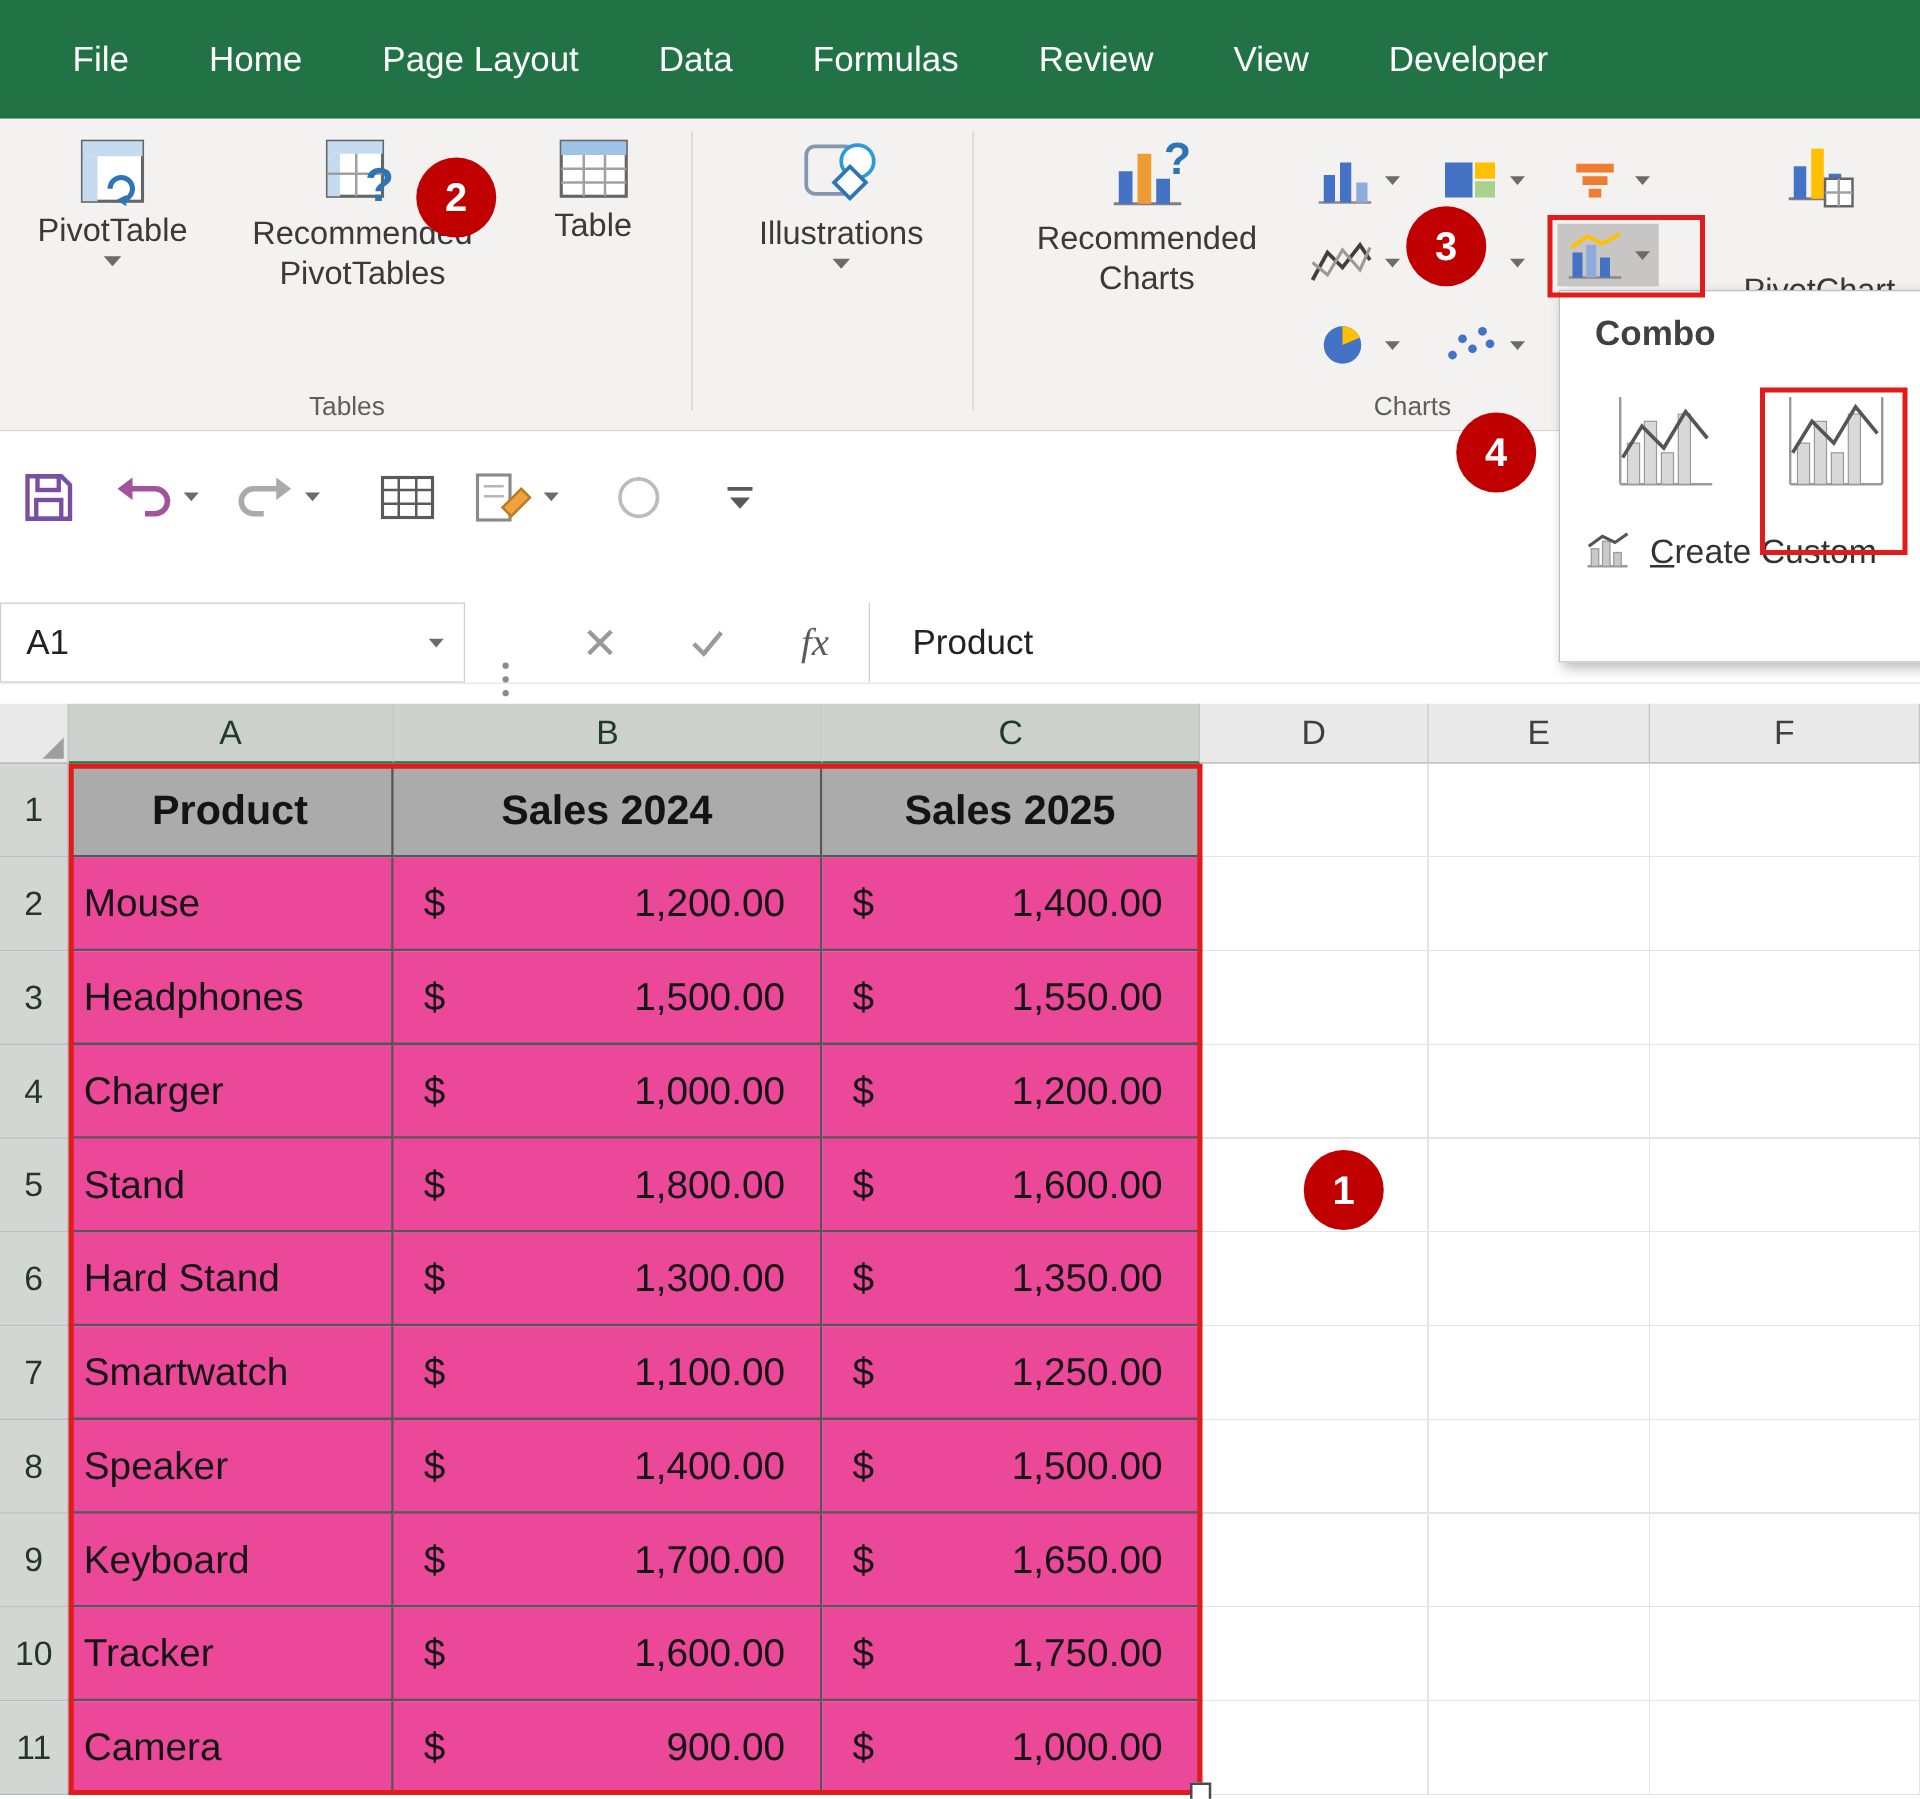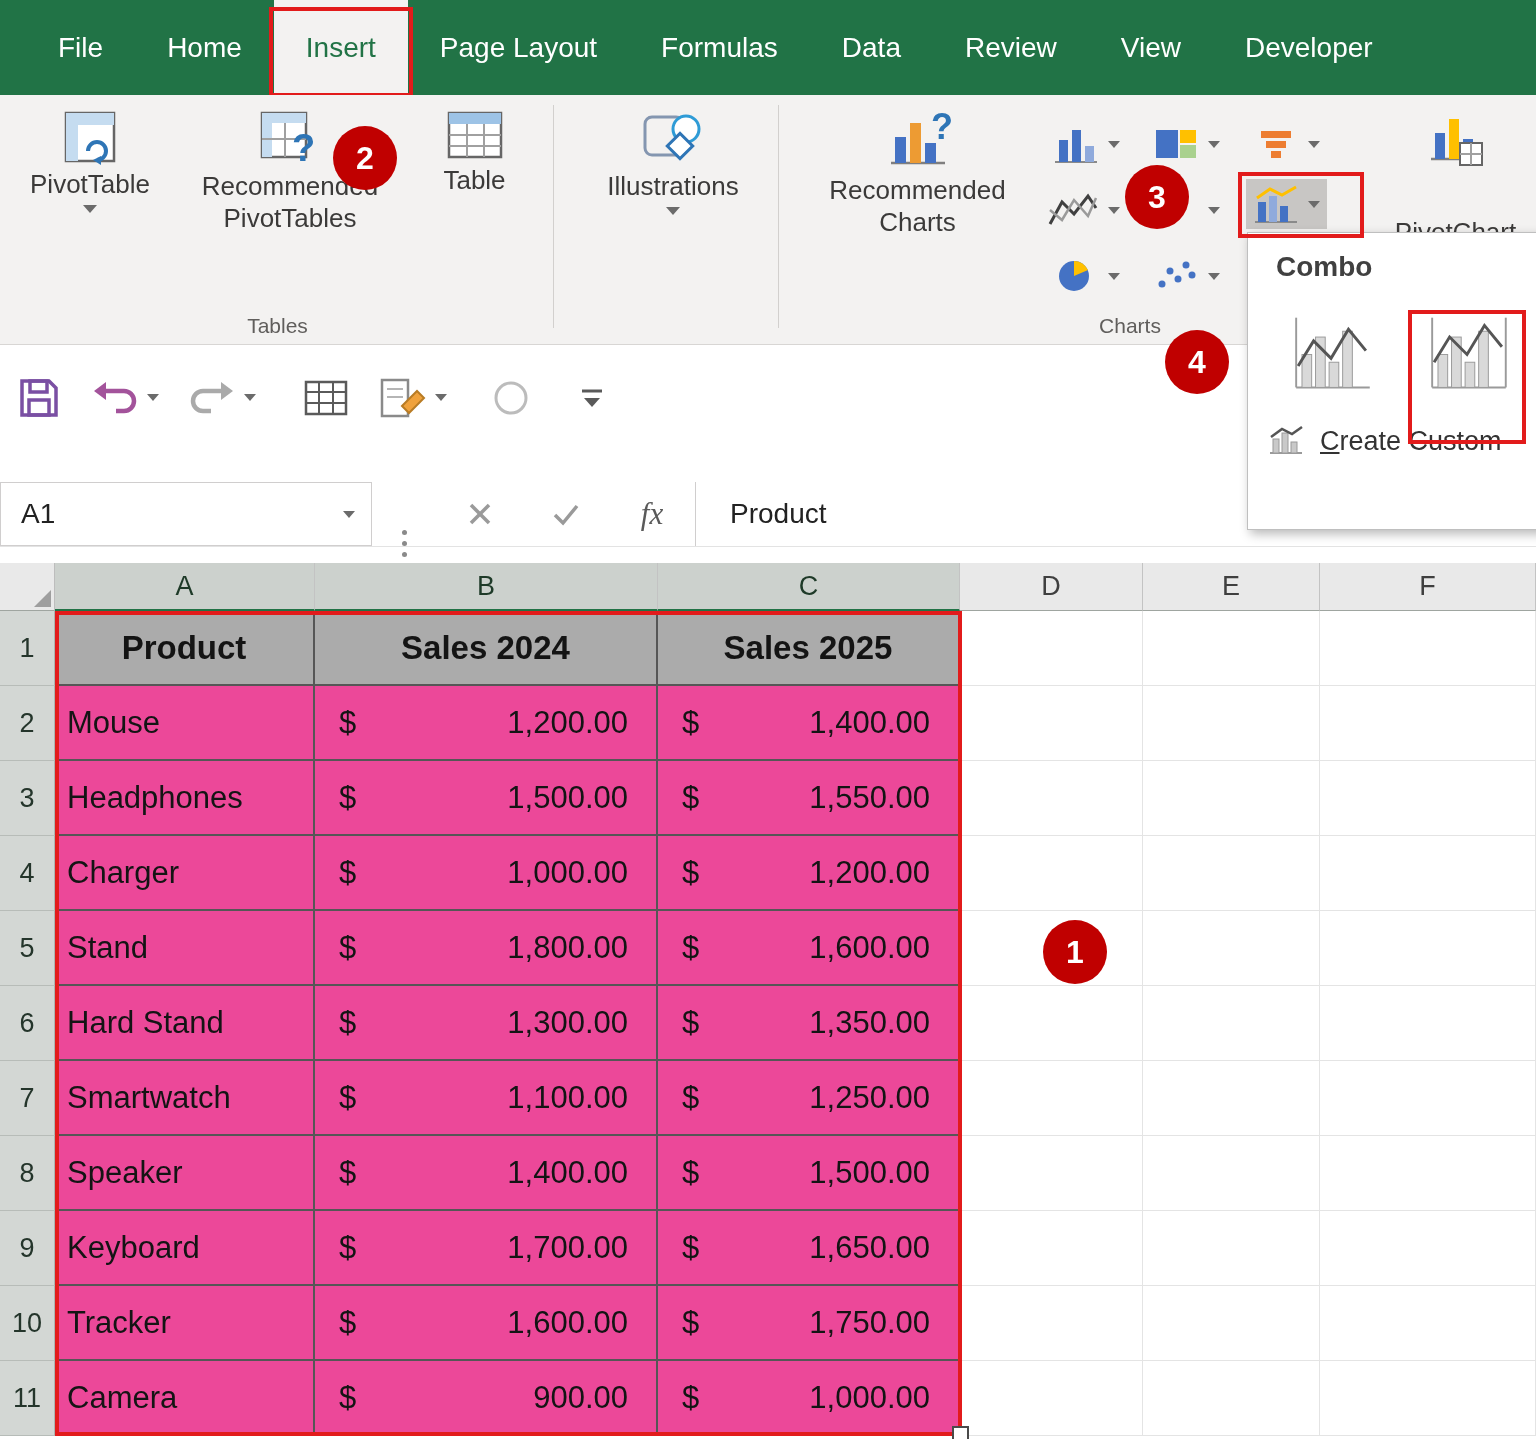--- a/index.html
+++ b/index.html
@@ -76,27 +76,23 @@
   .redbox{position:absolute;border:4px solid #e21b1b;z-index:65;pointer-events:none;box-sizing:border-box;}
 </style>
 </head>
 <body>
 
 <div class="app">
 
   <nav class="tabbar">
     <div class="tab">File</div>
     <div class="tab">Home</div>
-    <div class="tab selected">
-        <span>Insert</span>
-        <span class="tabbox"></span>
-      </div>
     <div class="tab">Page Layout</div>
+    <div class="tab">Data</div>
     <div class="tab">Formulas</div>
-    <div class="tab">Data</div>
     <div class="tab">Review</div>
     <div class="tab">View</div>
     <div class="tab">Developer</div>
   </nav>
 
   <section class="ribbon">
 
     <div class="bigbtn" style="left:15px;width:150px;">
       <svg width="56" height="56" viewBox="0 0 56 56">
         <rect x="4" y="4" width="48" height="48" fill="#fff" stroke="#666" stroke-width="2.5"></rect>

